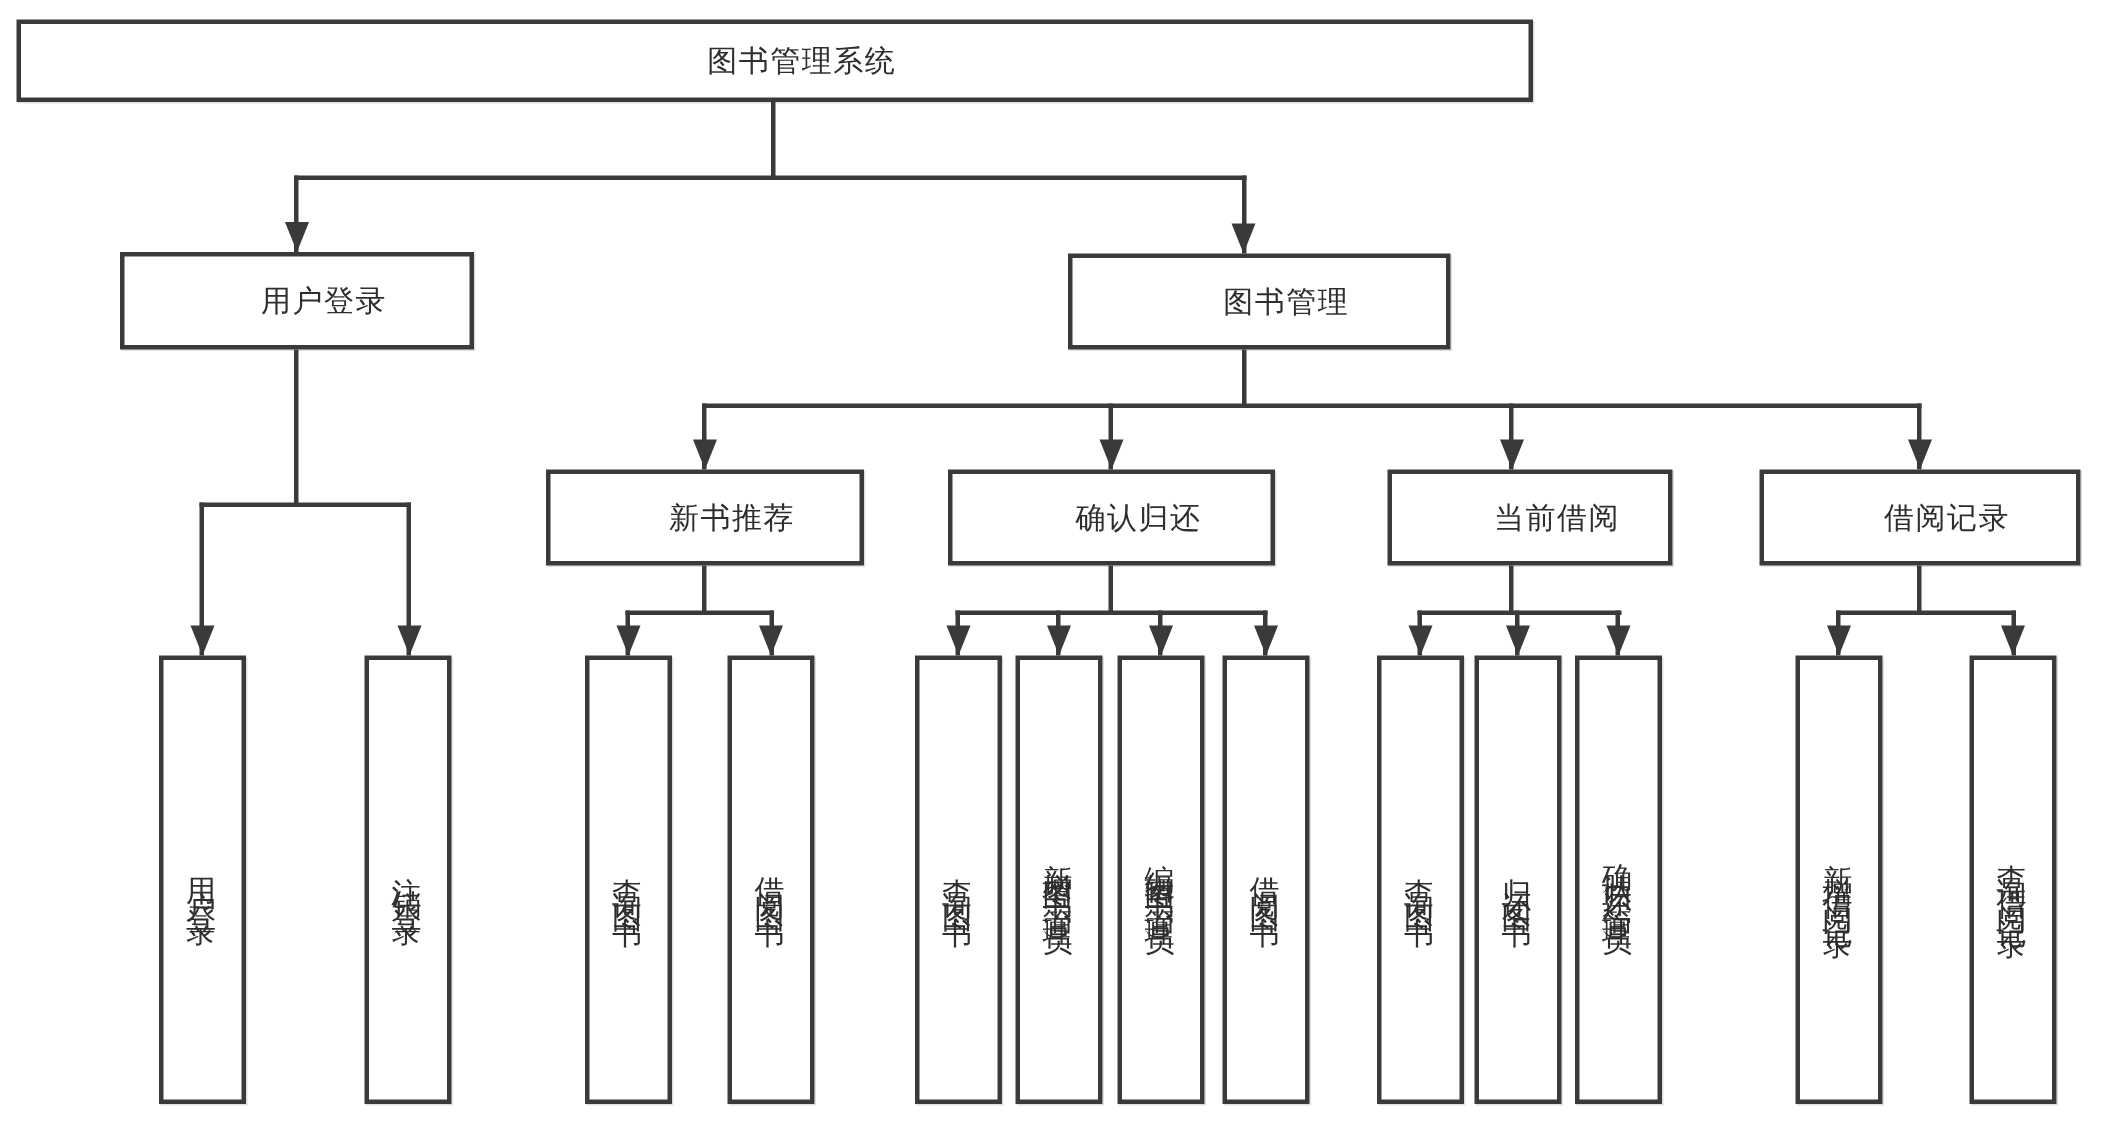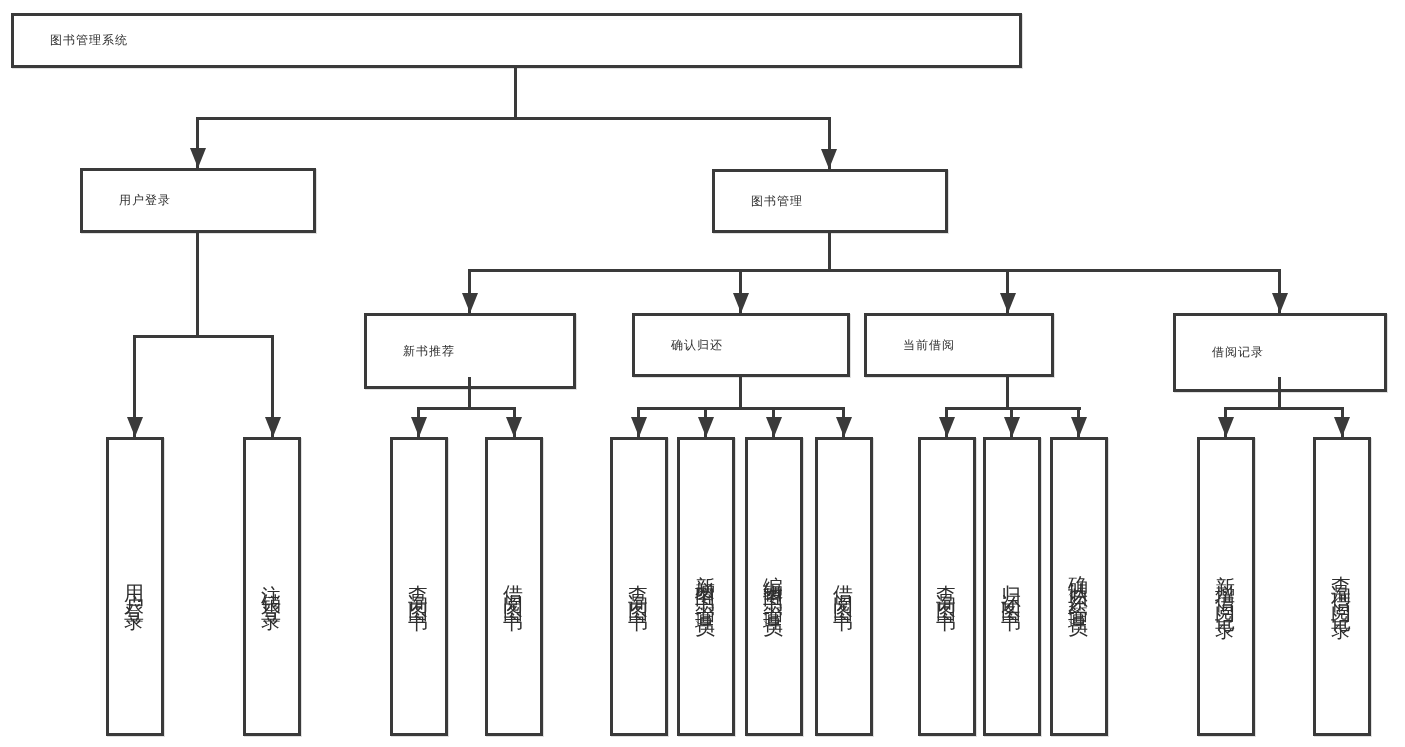--- a/index.html
+++ b/index.html
@@ -12,23 +12,23 @@
   #canvas{
     position:relative;
     width:1405px;height:747px;
     background:#fff;
     overflow:hidden;
   }
   .box{
     position:absolute;
     background:#fff;
     border:3px solid var(--line);
-    display:flex;align-items:center;justify-content:flex-start;
+    display:flex;align-items:center;justify-content:center;
     color:var(--text);
-    font-size:12px;
+    font-size:20px;
     letter-spacing:1px;
     box-shadow:1px 1px 0 rgba(0,0,0,0.12);
     padding-left:36px;
   }
   .vbox{
     position:absolute;
     background:#fff;
     border:3px solid var(--line);
     display:flex;align-items:center;justify-content:center;
     color:var(--text);
@@ -66,34 +66,34 @@
 
 <div id="canvas">
 
   <div class="box" style="left:11px;top:13px;width:1011px;height:55px;">
     <span>图书管理系统</span>
   </div>
 
   <div class="box" style="left:80px;top:168px;width:236px;height:65px;">
     <span>用户登录</span>
   </div>
-  <div class="box" style="left:712px;top:169px;width:236px;height:64px;">
+  <div class="box" style="left:712px;top:169px;width:255px;height:64px;">
     <span>图书管理</span>
   </div>
 
-  <div class="box" style="left:364px;top:313px;width:212px;height:76px;">
+  <div class="box" style="left:364px;top:313px;width:212px;height:64px;">
     <span>新书推荐</span>
   </div>
   <div class="box" style="left:632px;top:313px;width:218px;height:64px;">
     <span>确认归还</span>
   </div>
-  <div class="box" style="left:864px;top:313px;width:190px;height:64px;">
+  <div class="box" style="left:925px;top:313px;width:190px;height:64px;">
     <span>当前借阅</span>
   </div>
-  <div class="box" style="left:1173px;top:313px;width:214px;height:79px;">
+  <div class="box" style="left:1173px;top:313px;width:214px;height:64px;">
     <span>借阅记录</span>
   </div>
 
   <div class="vbox" style="left:106px;top:437px;width:58px;height:299px;">
     <span class="vtext">用户登录</span>
   </div>
   <div class="vbox" style="left:243px;top:437px;width:58px;height:299px;">
     <span class="vtext">注销登录</span>
   </div>
 

